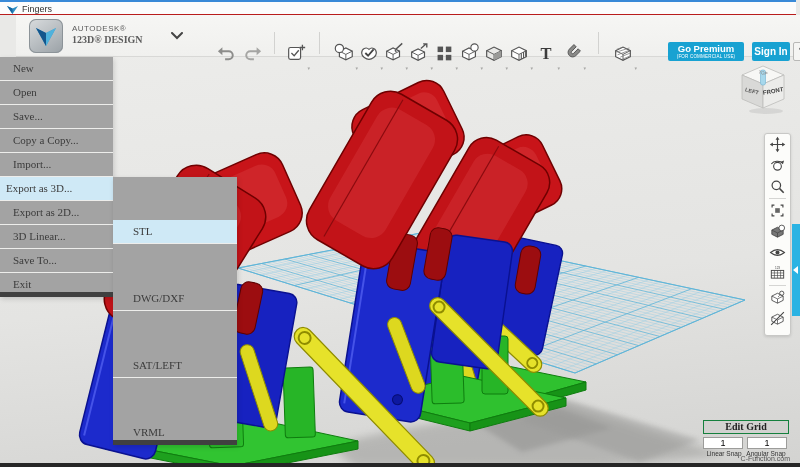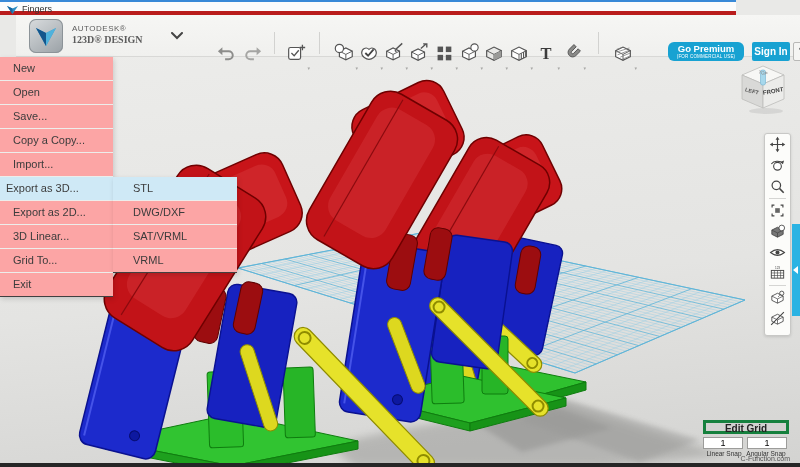--- a/index.html
+++ b/index.html
@@ -1,84 +1,84 @@
 <!DOCTYPE html>
 <html><head>
 <meta charset="utf-8">
 <style>
   * { margin:0; padding:0; box-sizing:border-box; }
   html,body { width:800px; height:467px; overflow:hidden;
     font-family:"Liberation Sans", sans-serif; background:#e9e9e7; }
 
   
-  #titlebar { position:absolute; left:0; top:0; width:736px; height:15px;
-    background:#fcfcfc; border-top:2px solid #3a8ad8; border-bottom:4px solid #b91c1c; z-index:20; }
+  #titlebar { position:absolute; left:0; top:0; width:796px; height:15px;
+    background:#fcfcfc; border-top:2px solid #3a8ad8; border-bottom:1px solid #b91c1c; z-index:20; }
   #titlebar .tlogo { position:absolute; left:7px; top:3px; }
   #titlebar .ttext { position:absolute; left:22px; top:2px; font-size:9px; color:#333; }
 
   
   #toolbar { position:absolute; left:16px; top:15px; width:800px; height:42px;
     background:linear-gradient(#f6f6f4,#f0f0ee); border-bottom:1px solid #d8d8d6; z-index:20; }
   #brandlogo { position:absolute; left:13px; top:4px; width:34px; height:34px; border-radius:7px;
     background:linear-gradient(145deg,#d9dcde,#9aa1a6); box-shadow:inset 0 0 0 1px #8c9398; }
   #brandtext { position:absolute; left:56px; top:8px; line-height:11px; color:#5c5c5c; }
   #brandtext .b1 { font-size:8px; letter-spacing:.5px; }
   #brandtext .b2 { font-size:10px; font-weight:bold;font-family:Liberation Serif, serif; }
   .chev { position:absolute; left:155px; top:17px; }
   .tsep { position:absolute; top:17px; width:1px; height:22px; background:#d2d2d0; }
   .ticon { position:absolute; top:26px; width:24px; height:24px; margin-left:-12px;
     display:flex; align-items:center; justify-content:center; cursor:pointer; }
   .ticon.caret::after { content:"\25BE"; position:absolute; right:-2px; bottom:-6px;
     font-size:5px; color:#a8a8a6; }
   .cbtn { position:absolute; top:27px; height:19px; border-radius:2px; background:#18a2d2;
     color:#fff; text-align:center; cursor:pointer; }
-  #gopremium { left:652px; width:76px;border-radius:6px; }
+  #gopremium { left:652px; width:76px; }
   #gopremium .l1 { font-size:9.5px; font-weight:bold; line-height:11px; margin-top:1px; }
   #gopremium .l2 { font-size:4.5px; line-height:5px; letter-spacing:.2px; }
   #signin { left:736px; width:38px; font-size:10px; font-weight:bold; line-height:19px; }
   #helpbtn { position:absolute; left:777px; top:27px; width:17px; height:19px; border-radius:2px;
     background:#f5f5f3; border:1px solid #b8b8b6; color:#555; font-size:10px; font-weight:bold;
     text-align:center; line-height:17px; cursor:pointer; }
 
   
   #viewport { position:absolute; left:0; top:57px; width:800px; height:410px;
     background:linear-gradient(175deg,#ececea 0%,#e4e4e2 55%,#d3d3d1 100%); z-index:1; }
   #scene { position:absolute; left:0; top:-57px; }
 
   
-  .menupanel { position:absolute; background:#fca5a5; box-shadow:1px 2px 5px rgba(0,0,0,.15); z-index:30; }
+  .menupanel { position:absolute; background:#a3a3a3; box-shadow:1px 2px 5px rgba(0,0,0,.15); z-index:30;font-family:Liberation Serif, serif; }
   #filemenu  { left:0; top:57px; width:113px; }
   #submenu   { left:113px; top:177px; width:124px; }
   .mrow { height:24px; line-height:23px; font-size:11px; color:#3c3c3c; padding-left:13px;
     border-bottom:1px solid #ededeb; cursor:pointer; }
-  .mrow:last-child { border-bottom:1px solid #404040; }
+  .mrow:last-child { border-bottom:5px solid #404040; }
   .mrow.hl { background:#cfe9f6;padding-left:6px; }
-  #submenu .mrow { padding-left:20px; }
+  #submenu .mrow { padding-left:20px;margin-top:43px; }
 
   
   #viewcube { position:absolute; left:735px; top:60px; width:56px; height:56px; z-index:10; }
 
   
   #rtools { position:absolute; left:764px; top:133px; width:27px; height:203px;
     background:#fcfcfa; border:1px solid #c8c8c6; border-radius:3px;
     box-shadow:0 1px 3px rgba(0,0,0,.12); z-index:10;
     display:flex; flex-direction:column; align-items:center; }
   .rtool { width:22px; height:21px; display:flex; align-items:center; justify-content:center; cursor:pointer; }
   .rsep { width:17px; height:1px; background:#d5d5d3; margin:1px 0; }
 
   
   #paneltab { position:absolute; left:792px; top:224px; width:8px; height:92px;
     background:#2bb3e3; z-index:10; cursor:pointer; }
   #paneltab .arr { position:absolute; left:1px; top:42px; width:0; height:0;
     border-top:4px solid transparent; border-bottom:4px solid transparent; border-right:5px solid #fff; }
 
   
   #gridpanel { position:absolute; left:703px; top:420px; width:88px; z-index:10; font-size:0; }
-  #editgridbtn { width:86px; height:14px; background:#d2d2d0; border:3px solid #15803d;
-    font-size:10px; font-weight:bold; color:#222; text-align:center; line-height:12px; cursor:pointer; }
+  #editgridbtn { width:86px; height:14px; background:#d2d2d0; border:1px solid #15803d;
+    font-size:10px; font-weight:bold; color:#222; text-align:center; line-height:12px; cursor:pointer;font-family:Liberation Serif, serif; }
   .snapin { width:40px; height:12px; margin-top:3px; border:1px solid #9c9c9a; background:#fff;
     font-size:9px; text-align:center; font-family:"Liberation Sans",sans-serif; padding:0; }
   #snapin2 { margin-left:4px; }
   .snaplbl { display:inline-block; width:42px; font-size:6.5px; color:#333; text-align:center; margin-top:1px; }
   #watermark { position:absolute; left:690px; top:455px; width:100px; text-align:right;
     font-size:7px; color:#555; z-index:10; }
 
   #bottomstrip { position:absolute; left:0; top:463px; width:800px; height:4px;
     background:#262626; z-index:15; }
 </style>
@@ -444,28 +444,28 @@
 
 <div id="filemenu" class="menupanel">
   <div class="mrow">New</div>
   <div class="mrow">Open</div>
   <div class="mrow">Save...</div>
   <div class="mrow">Copy a Copy...</div>
   <div class="mrow">Import...</div>
   <div class="mrow hl">Export as 3D...</div>
   <div class="mrow">Export as 2D...</div>
   <div class="mrow">3D Linear...</div>
-  <div class="mrow">Grid To...</div>
+  <div class="mrow">Save To...</div>
   <div class="mrow">Exit</div>
 </div>
 
 <div id="submenu" class="menupanel">
   <div class="mrow hl">STL</div>
   <div class="mrow">DWG/DXF</div>
-  <div class="mrow">SAT/VRML</div>
+  <div class="mrow">SAT/LEFT</div>
   <div class="mrow">VRML</div>
 </div>
 
 <div id="viewcube">
   <svg width="56" height="56" viewBox="0 0 56 56">
     <ellipse cx="31" cy="51" rx="17" ry="3" fill="#000" opacity=".08"></ellipse>
     <path d="M28,6 L49,15 L28,24 L7,15 Z" fill="#f7f7f5" stroke="#bcbcba" stroke-width=".8"></path>
     <path d="M7,15 L28,24 L28,48 L7,39 Z" fill="#d9d9d7" stroke="#bcbcba" stroke-width=".8"></path>
     <path d="M28,24 L49,15 L49,39 L28,48 Z" fill="#ececea" stroke="#bcbcba" stroke-width=".8"></path>
     <rect x="25.5" y="10" width="5" height="15" rx="2" fill="#a7d8ec" stroke="#7db8d4" stroke-width=".7"></rect>

